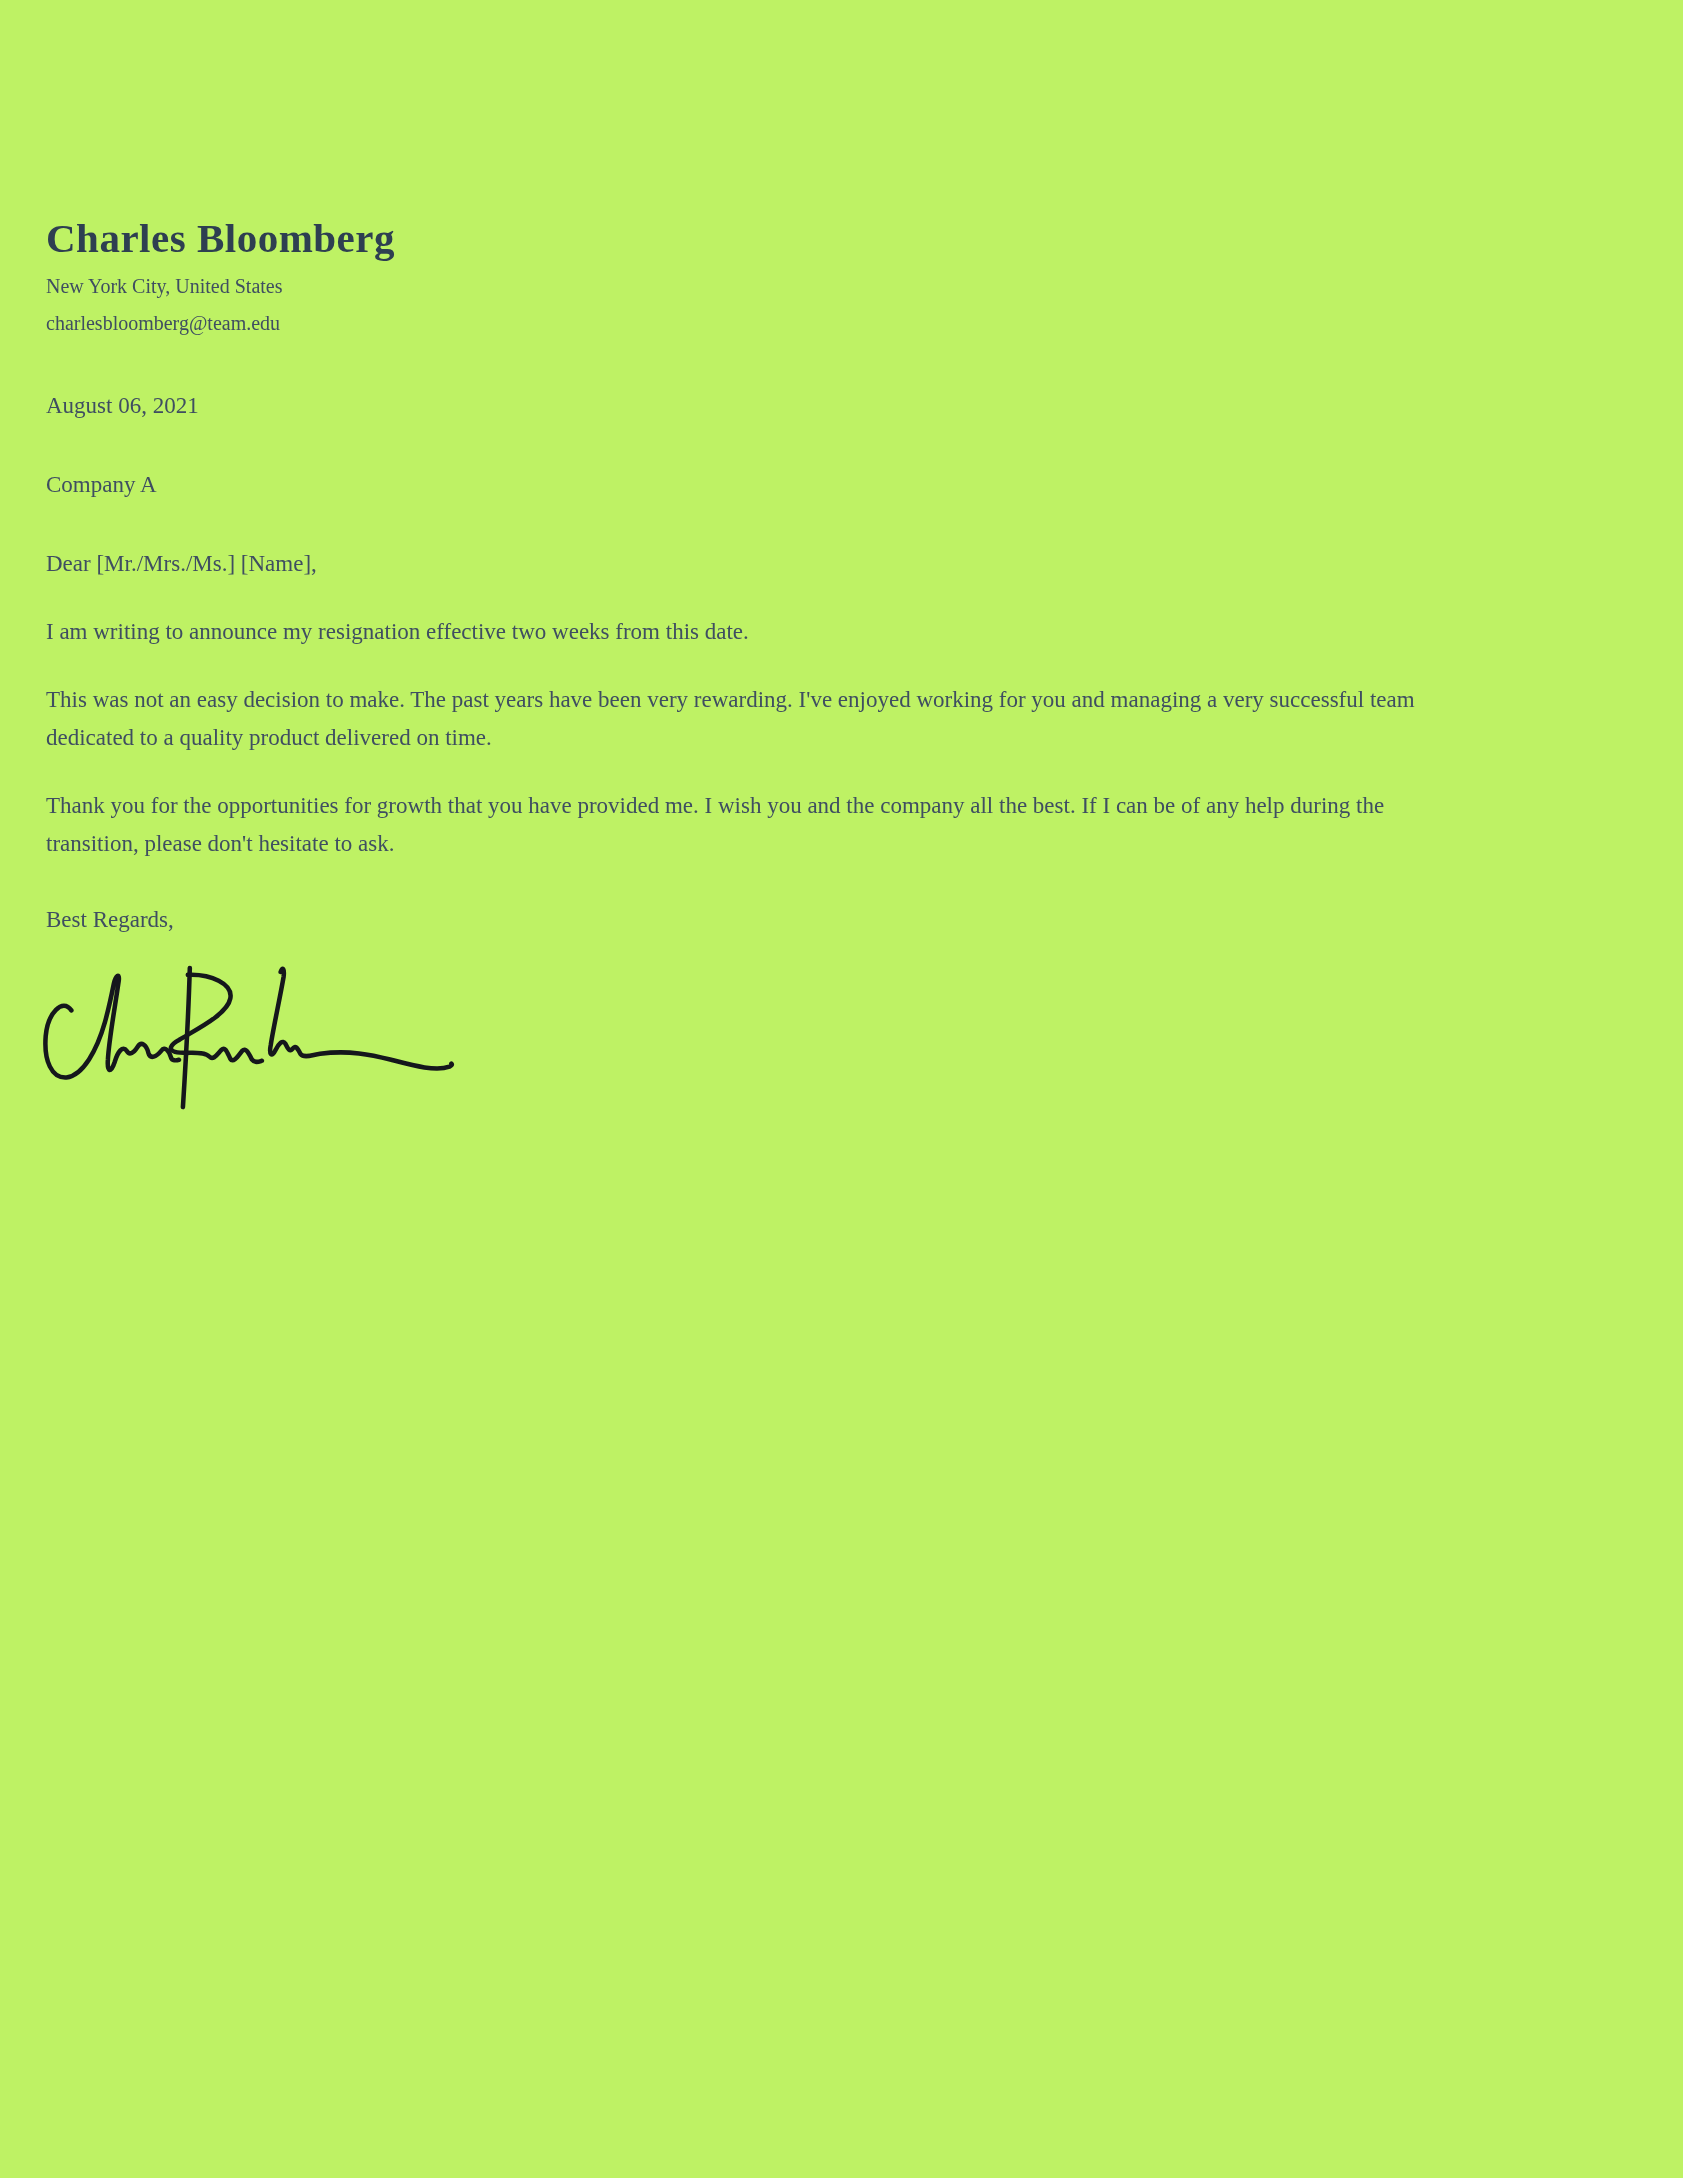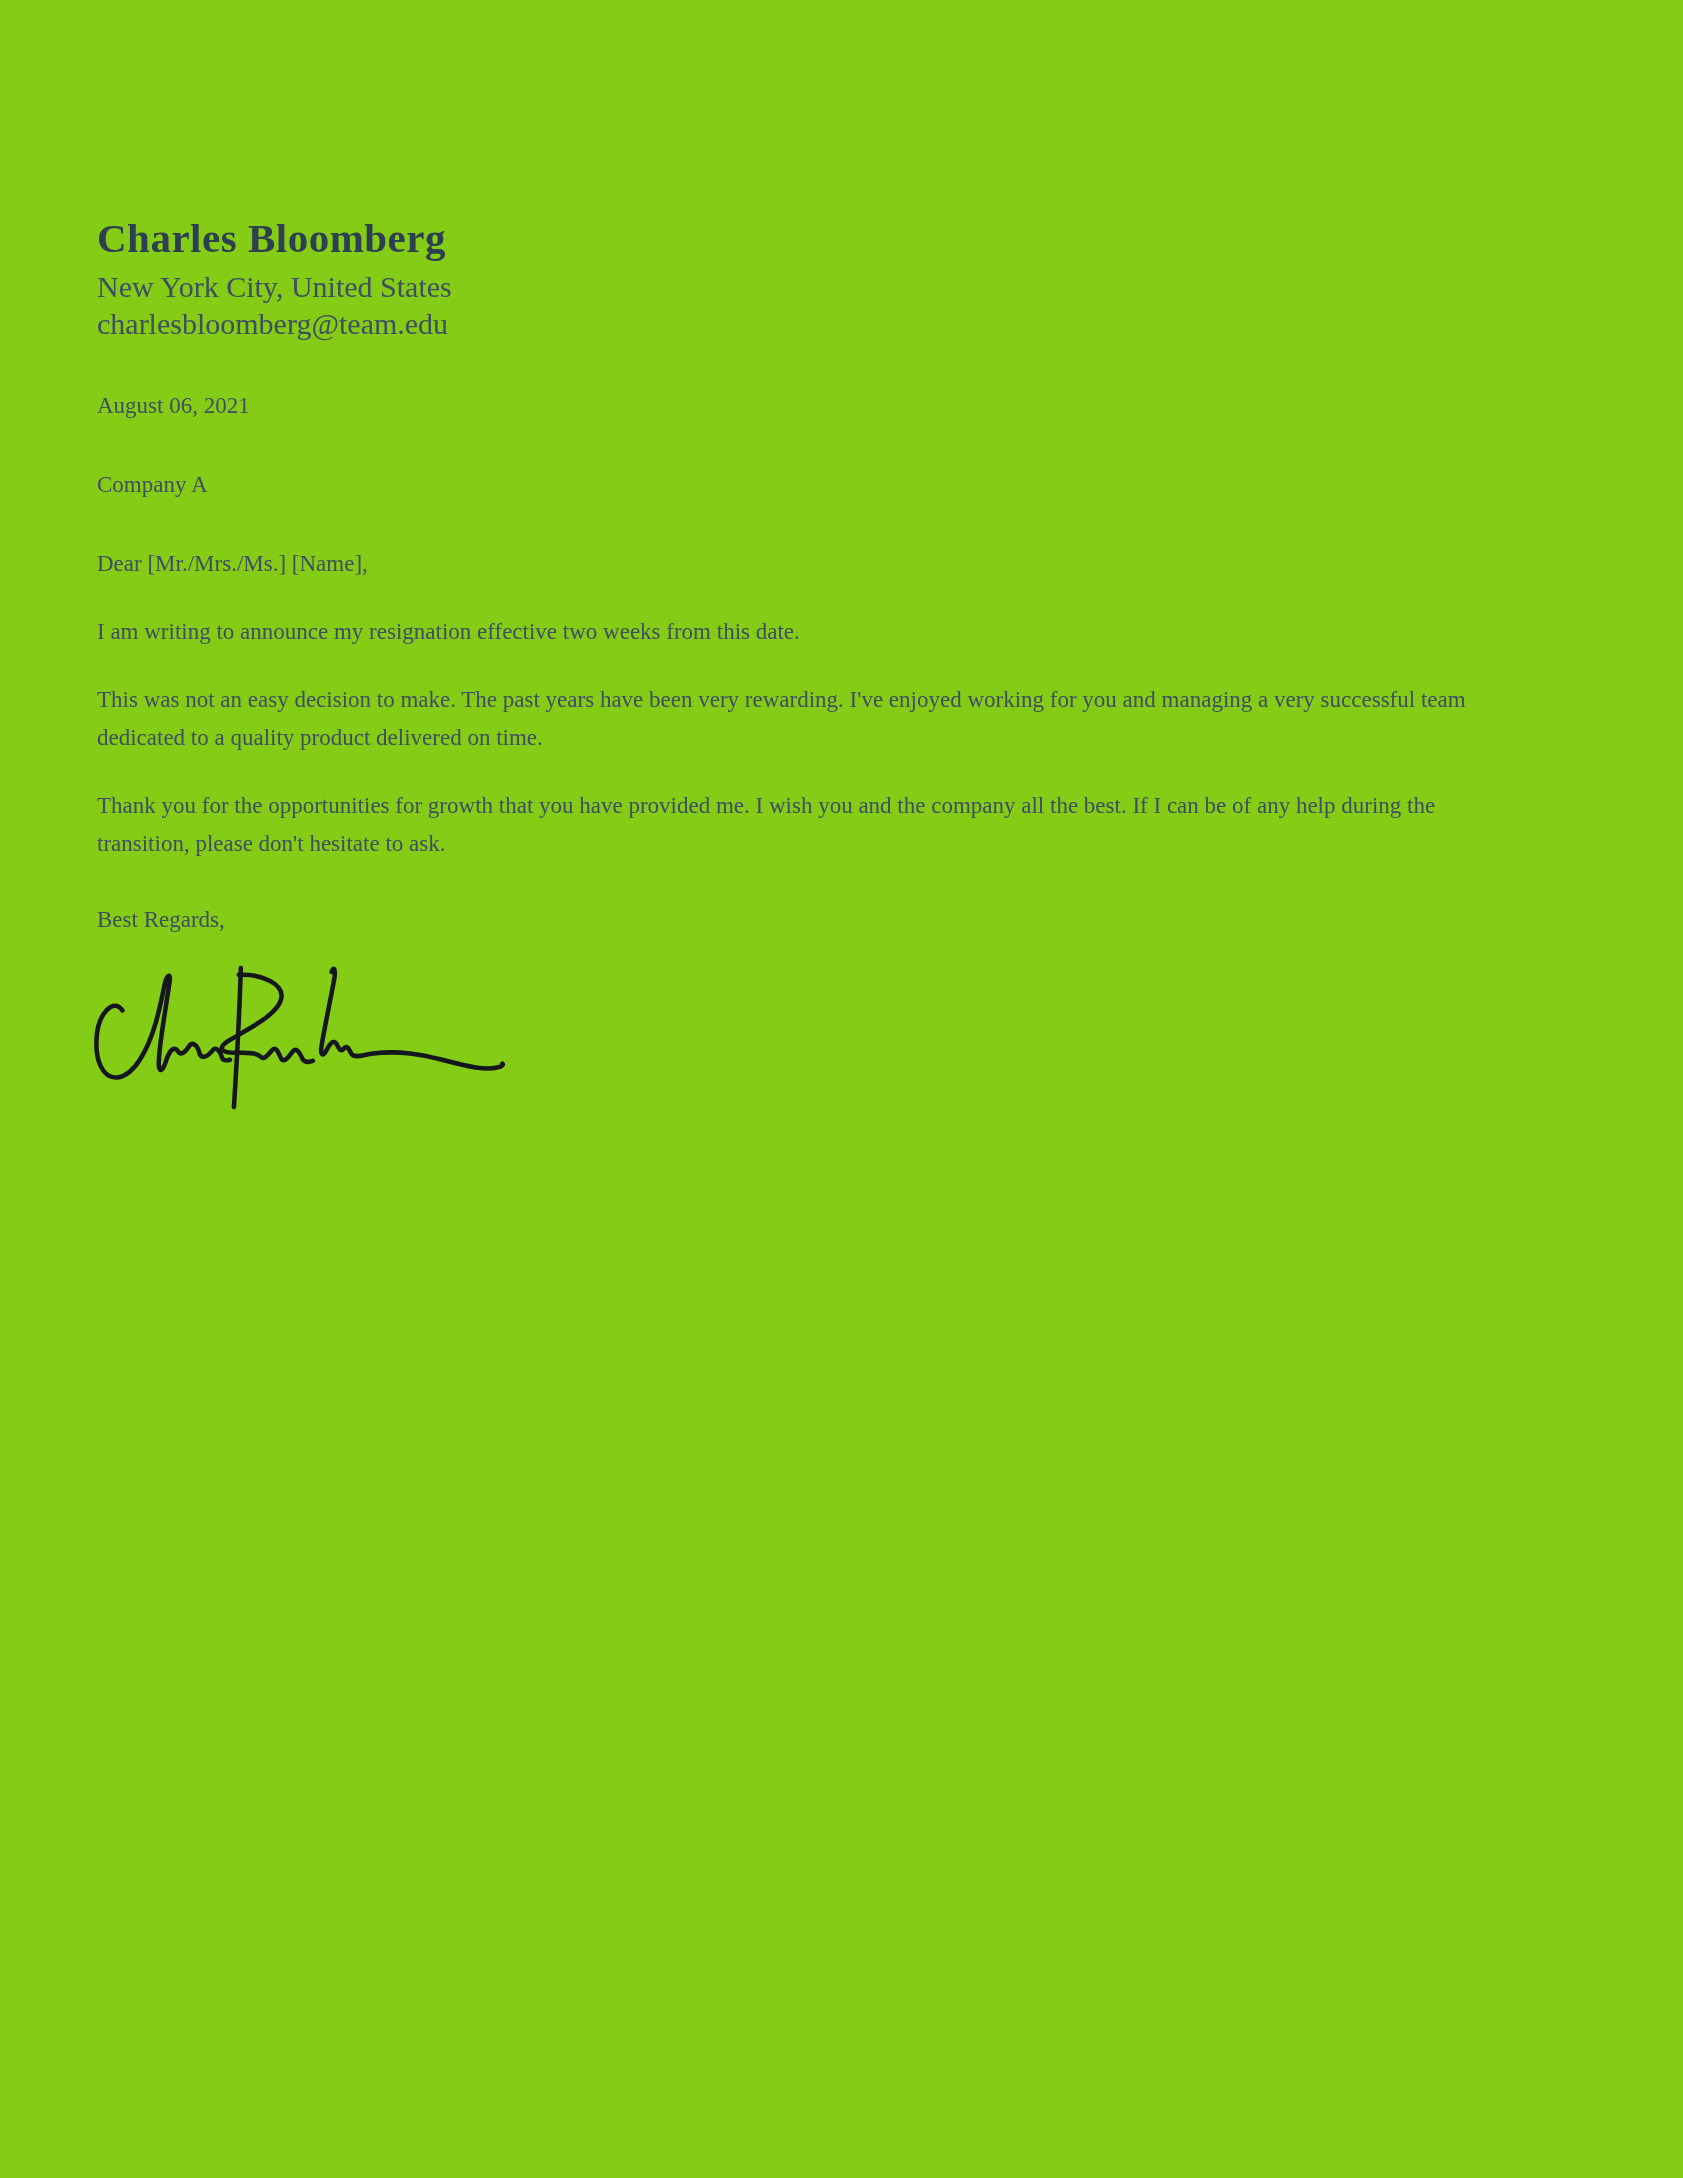--- a/index.html
+++ b/index.html
@@ -1,36 +1,36 @@
 <!DOCTYPE html>
 <html><head>
 <meta charset="utf-8">
 <style>
   html, body { margin: 0; padding: 0; background: #ffffff; }
   .page {
     position: relative;
     width: 1683px;
     height: 2178px;
     box-sizing: border-box;
-    background: #84cc16;
-    padding: 214px 145px 0 97px;
+    background: #bef264;
+    padding: 214px 145px 0 46px;
     font-family: "Liberation Serif", "DejaVu Serif", serif;
     color: #3f4e61;
     overflow: hidden;
   }
   h1.sender-name {
     margin: 0 0 6px 0;
     font-size: 41px;
     line-height: 48px;
     font-weight: 700;
     letter-spacing: 0.5px;
     color: #2e3f51;
   }
   .contact-line {
-    font-size: 30px;
+    font-size: 20px;
     line-height: 37px;
   }
   .block {
     margin: 0;
     font-size: 23px;
     line-height: 38px;
     max-width: 1426px;
   }
   .date       { margin-top: 45px; }
   .recipient  { margin-top: 41px; }

